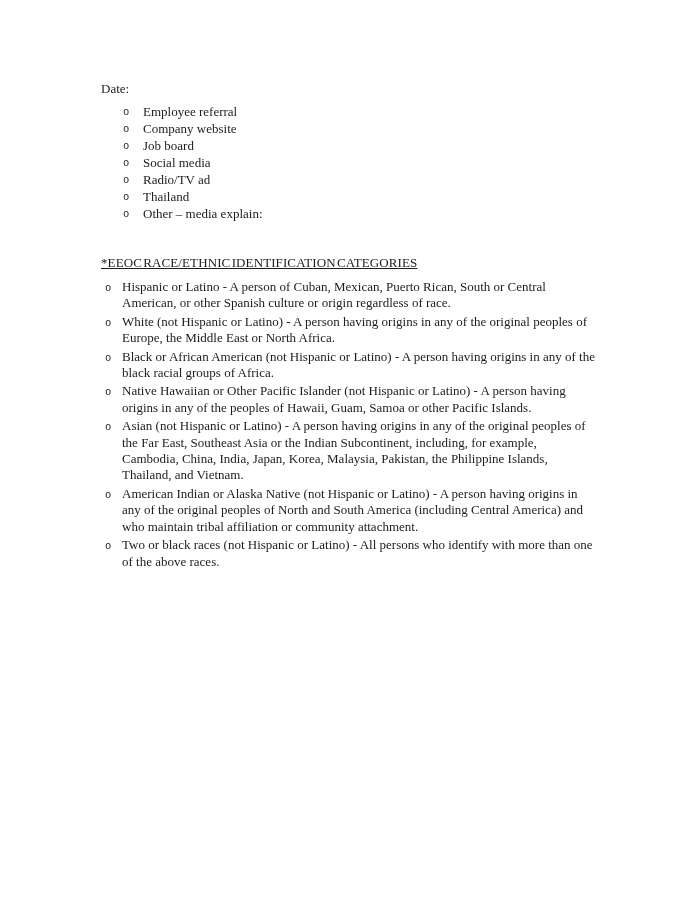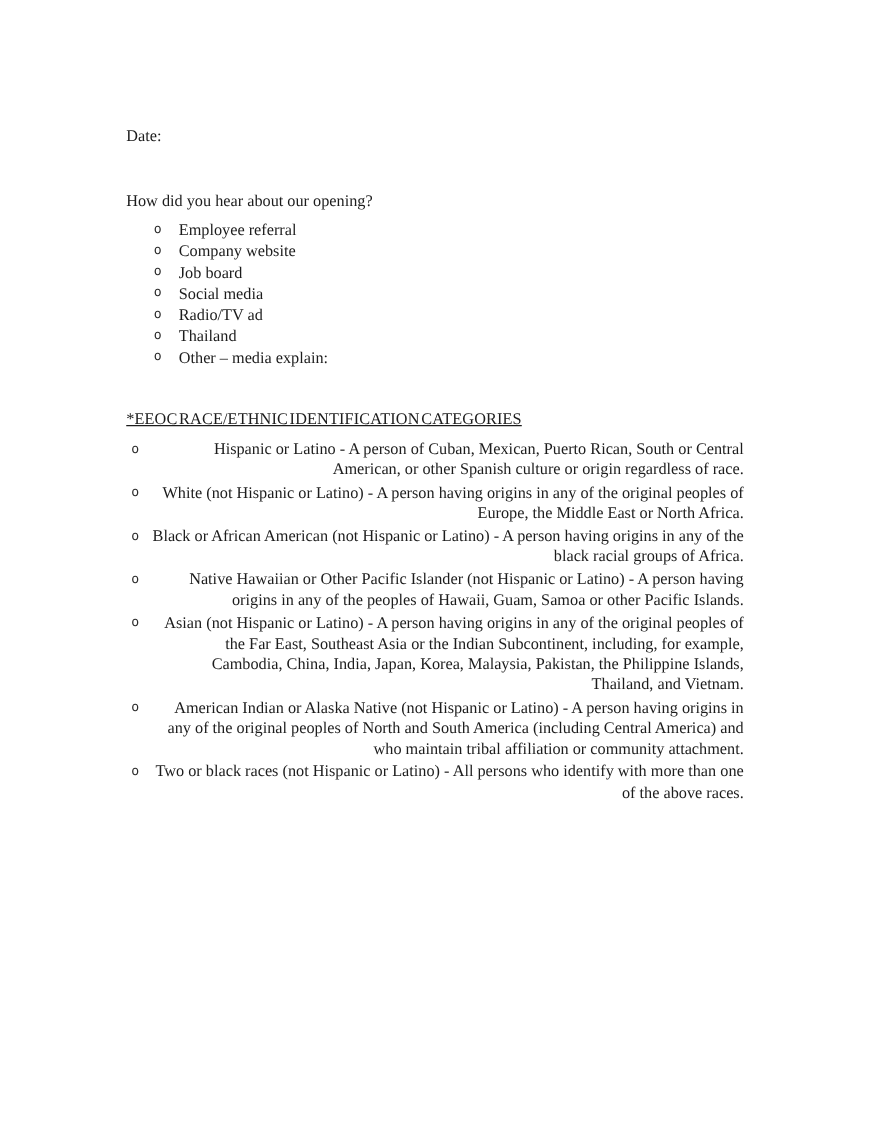--- a/index.html
+++ b/index.html
@@ -5,21 +5,20 @@
   * { box-sizing: border-box; }
   html, body { margin: 0; padding: 0; background: #ffffff; }
   .page {
     position: relative;
     width: 695px;
     height: 804px;
     background: #ffffff;
     font-family: "Liberation Serif", serif;
     color: #1c1c1c;
     overflow: hidden;
-    margin-top: 20px;
   }
   .content {
     position: absolute;
     left: 101px;
     top: 80px;
     width: 494px;
     font-size: 13px;
     line-height: 17px;
   }
   .date-label { margin: 0; }
@@ -45,42 +44,41 @@
   ul.categories { list-style: none; margin: 8px 0 0 0; padding: 0; }
   ul.categories li { display: flex; line-height: 16.4px; margin-bottom: 2px; }
   ul.categories .bullet {
     flex: 0 0 17px;
     margin-left: 4px;
     font-family: "DejaVu Sans Mono", monospace;
     font-size: 10.5px;
     line-height: 16.4px;
     color: #2a2a2a;
   }
-  ul.categories .cat-text { flex: 1; text-align: right; }
+  ul.categories .cat-text { flex: 1; }
   .footer {
     position: absolute;
     top: 843px;
     right: 100px;
     font-family: "Liberation Sans", sans-serif;
     font-size: 11.5px;
     letter-spacing: 0.2px;
     white-space: nowrap;
   }
   .footer .brand { color: #989898; text-decoration: none; }
   .footer .tagline { color: #3a3a3a; }
 </style>
 </head>
 <body>
 
 <div class="page">
   <div class="content">
 
     <p class="date-label">Date:</p>
 
-    <p class="question">How did you hear about our opening?</p>
 
     <ul class="options">
 
         <li>
           <span class="bullet">o</span>
           <span class="opt-text">Employee referral</span>
         </li>
 
         <li>
           <span class="bullet">o</span>

